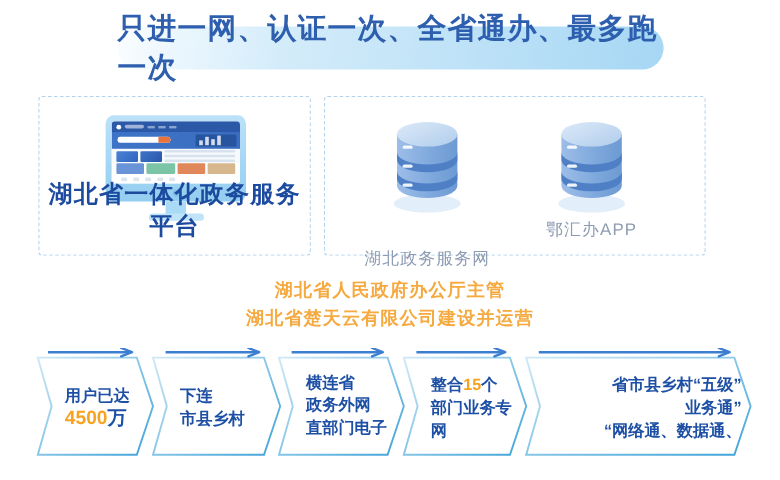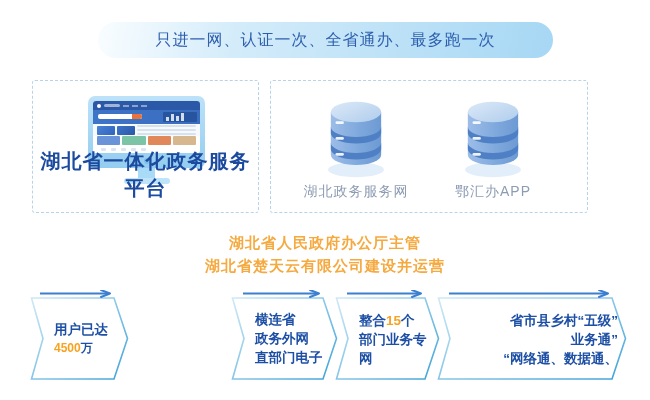--- a/index.html
+++ b/index.html
@@ -4,21 +4,21 @@
 <style>
   * { margin:0; padding:0; box-sizing:border-box; }
   body { background:#fff; font-family:"Liberation Sans","DejaVu Sans",sans-serif; }
   .canvas { position:relative; width:650px; height:400px; background:#ffffff; overflow:hidden; margin:0 auto; }
 
   
   .banner { position:absolute; left:98px; top:22px; width:455px; height:36px;
     border-radius:18px;
     background:linear-gradient(100deg,#f9fdff 0%,#d4ecfa 30%,#a6d7f4 100%);
     display:flex; align-items:center; justify-content:center; }
-  .banner span { color:#2e5fae; font-size:16px; font-weight:normal; letter-spacing:1px; }
+  .banner span { color:#2e5fae; font-size:24px; font-weight:bold; letter-spacing:1px; }
 
   
   .dash-box { position:absolute; top:80px; height:133px; border:1px dashed #b5d3ec; border-radius:3px; }
   .box-left { left:32px; width:227px; }
   .box-right { left:270px; width:318px; }
 
   
   .monitor { position:absolute; left:55px; top:15px; width:117px; height:88px; }
   .m-frame { position:absolute; left:0; top:0; width:117px; height:72px; border-radius:7px;
     background:linear-gradient(180deg,#bce2f9,#93cdf0); }
@@ -48,36 +48,36 @@
   .m-dot { width:5px; height:3px; background:#dde6ef; border-radius:1px; }
   .m-cam { position:absolute; left:56px; top:62px; width:6px; height:6px; border-radius:50%; background:#7fc0ea; }
   .m-stand { position:absolute; left:50px; top:72px; width:17px; height:11px; background:#a9daf6; }
   .m-base { position:absolute; left:36px; top:82px; width:46px; height:6px; border-radius:3px; background:#bfe4fa; }
 
   .platform-label { position:absolute; left:0; right:0; bottom:10px; text-align:center;
     color:#1b4a9e; font-size:20px; font-weight:bold; letter-spacing:1px; }
 
   
   .service { position:absolute; top:16px; width:140px; display:flex; flex-direction:column; align-items:center; }
-  .service.s1 { left:15px; } .service.s2 { left:152px; }
+  .service.s1 { left:15px;gap:24px; } .service.s2 { left:152px; }
   .service-label { margin-top:4px; color:#8d9cb2; font-size:14px; letter-spacing:1px; }
 
   
   .management { position:absolute; left:0; top:231px; width:650px; text-align:center;
     color:#f5a93f; font-size:15px; font-weight:bold; line-height:23px; letter-spacing:1px; }
 
   
   .step { position:absolute; top:290px; height:94px; }
   .step svg { position:absolute; left:0; top:0; }
   .step-text { position:absolute; left:0; top:6px; right:10px; bottom:2px;
     display:flex; flex-direction:column; justify-content:center;
     padding-left:24px; color:#1d4fa5; font-size:13.5px; font-weight:bold; line-height:19px; }
   .step-text.center { padding-left:16px; text-align:right; }
   .hl { color:#f7a321;text-align:right; }
-  .big { font-size:12px; }
+  .big { font-size:16px; }
   .st1 { left:30px; width:100px; } .st2 { left:126px; width:110px; }
   .st3 { left:231px; width:108px;font-family:Liberation Mono, monospace; } .st4 { left:335px; width:106px; }
   .st5 { left:437px; width:191px; }
 </style>
 </head>
 <body>
 
 <svg width="0" height="0" style="position:absolute" aria-hidden="true">
   <defs>
     <linearGradient id="gradChev" x1="0" y1="0" x2="1" y2="1">
@@ -191,20 +191,31 @@
       <polygon points="1.5,8 84,8 97.5,48.5 84,89 1.5,89 13,48.5" fill="#ffffff" stroke="url(#gradChev)" stroke-width="1.6"></polygon>
       <path d="M10,3.5 H79" stroke="#3c7fd0" stroke-width="2" fill="none"></path>
       <path d="M71,0 L80,3.5 L71,7" stroke="#3c7fd0" stroke-width="2" fill="none" stroke-linecap="round" stroke-linejoin="round"></path>
     </svg>
     <div class="step-text">
       <div>用户已达</div>
       <div class="big"><span class="hl">4500</span><span>万</span></div>
     </div>
   </div>
 
+  <div class="step st2">
+    <svg width="110" height="94" viewBox="0 0 110 94">
+      <polygon points="1.5,8 94,8 107.5,48.5 94,89 1.5,89 13,48.5" fill="#ffffff" stroke="url(#gradChev)" stroke-width="1.6"></polygon>
+      <path d="M12,3.5 H89" stroke="#3c7fd0" stroke-width="2" fill="none"></path>
+      <path d="M81,0 L90,3.5 L81,7" stroke="#3c7fd0" stroke-width="2" fill="none" stroke-linecap="round" stroke-linejoin="round"></path>
+    </svg>
+    <div class="step-text">
+      <div>下连</div>
+      <div>市县乡村</div>
+    </div>
+  </div>
 
   <div class="step st3">
     <svg width="108" height="94" viewBox="0 0 108 94">
       <polygon points="1.5,8 92,8 105.5,48.5 92,89 1.5,89 13,48.5" fill="#ffffff" stroke="url(#gradChev)" stroke-width="1.6"></polygon>
       <path d="M12,3.5 H87" stroke="#3c7fd0" stroke-width="2" fill="none"></path>
       <path d="M79,0 L88,3.5 L79,7" stroke="#3c7fd0" stroke-width="2" fill="none" stroke-linecap="round" stroke-linejoin="round"></path>
     </svg>
     <div class="step-text">
       <div>横连省</div>
       <div>政务外网</div>

